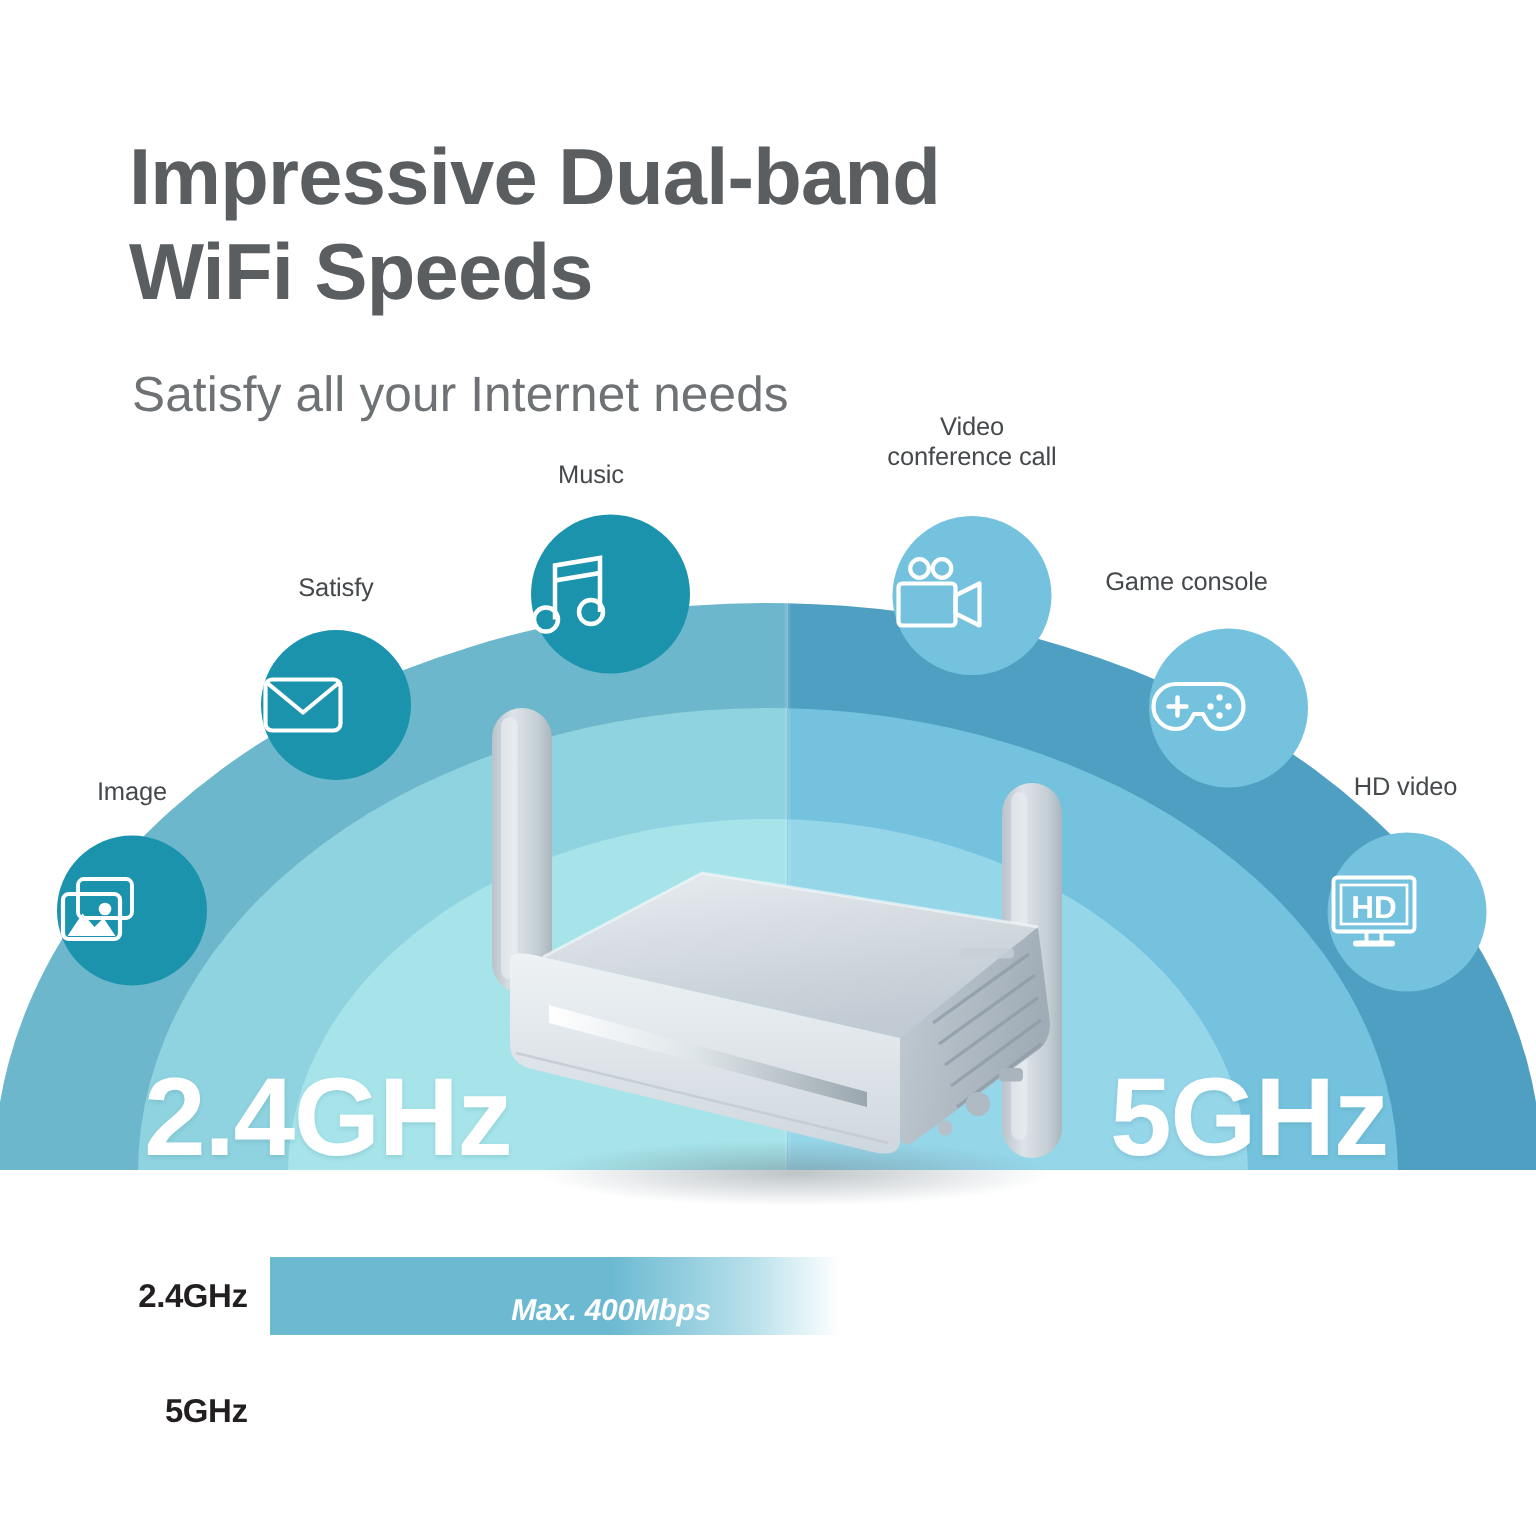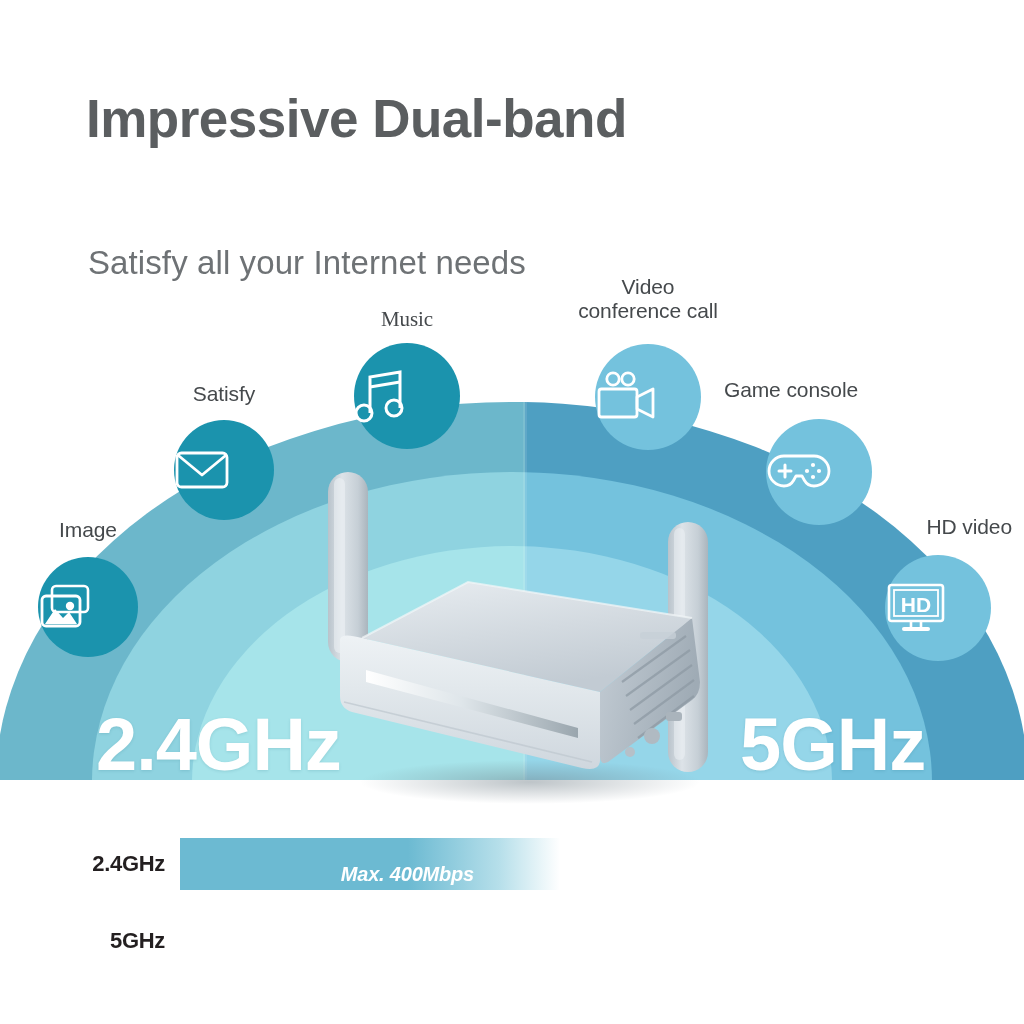--- a/index.html
+++ b/index.html
@@ -67,21 +67,21 @@
   #bar-5 .bar-value{margin-right:82px;}
 
   
   .feature{position:absolute;}
   .feature .bubble{
     position:absolute;border-radius:50%;
     display:flex;align-items:center;
   }
   .feature .caption{
     position:absolute;text-align:center;white-space:pre-line;
-    font-size:21px;color:#45494c;line-height:1.16;letter-spacing:-0.1px;
+    font-size:17px;color:#45494c;line-height:1.16;letter-spacing:-0.1px;
   }
 </style>
 </head>
 <body>
 
 <div id="stage">
 
   <svg id="arcs" viewBox="0 0 1024 512" preserveAspectRatio="none" aria-hidden="true">
     <defs>
       <clipPath id="clipLeft">
@@ -176,20 +176,21 @@
 
     <path d="M66,210 L278,268 L278,278 L66,222 Z" fill="url(#ledGrad)"></path>
 
     <path d="M44,242 L292,302" stroke="#c0c9d1" stroke-width="1.6" fill="none" opacity="0.8"></path>
 
     <path d="M62,178 L168,122 L392,158" stroke="#f2f6f8" stroke-width="2" fill="none" opacity="0.7"></path>
   </svg>
 
   <div class="title">
     <div>Impressive Dual-band</div>
+    <div>WiFi Speeds</div>
   </div>
   <div class="subtitle">Satisfy all your Internet needs</div>
 
   <div class="bandlabel" id="band-24">2.4GHz</div>
   <div class="bandlabel" id="band-5">5GHz</div>
 
   <div class="feature">
     <div class="caption" style="left:18px;top:518px;width:140px;">Image</div>
     <div class="bubble" style="left:38px;top:557px;width:100px;height:100px;background:#1b93ad;">
       <svg width="56" height="50" viewBox="0 0 56 50" aria-hidden="true">
@@ -205,21 +206,21 @@
     <div class="caption" style="left:154px;top:382px;width:140px;">Satisfy</div>
     <div class="bubble" style="left:174px;top:420px;width:100px;height:100px;background:#1b93ad;">
       <svg width="56" height="44" viewBox="0 0 56 44" aria-hidden="true">
         <rect x="3" y="5" width="50" height="34" rx="4.5" fill="none" stroke="#ffffff" stroke-width="2.8"></rect>
         <path d="M5,8 L28,27 L51,8" fill="none" stroke="#ffffff" stroke-width="2.8" stroke-linecap="round" stroke-linejoin="round"></path>
       </svg>
     </div>
   </div>
 
   <div class="feature">
-    <div class="caption" style="left:337px;top:307px;width:140px;font-family:Liberation Serif, serif;">Music</div>
+    <div class="caption" style="left:324px;top:307px;width:140px;">Music</div>
     <div class="bubble" style="left:354px;top:343px;width:106px;height:106px;background:#1b93ad;">
       <svg width="56" height="58" viewBox="0 0 56 58" aria-hidden="true">
         <path d="M16,46 L16,10 L46,5 L46,41" fill="none" stroke="#ffffff" stroke-width="3"></path>
         <path d="M16,20 L46,15" fill="none" stroke="#ffffff" stroke-width="3"></path>
         <circle cx="10" cy="46" r="8" fill="none" stroke="#ffffff" stroke-width="3"></circle>
         <circle cx="40" cy="41" r="8" fill="none" stroke="#ffffff" stroke-width="3"></circle>
       </svg>
     </div>
   </div>
 
@@ -244,21 +245,21 @@
         <path d="M19,15 V27 M13,21 H25" stroke="#ffffff" stroke-width="3" stroke-linecap="round"></path>
         <circle cx="47" cy="15" r="2.1" fill="#ffffff"></circle>
         <circle cx="41" cy="21" r="2.1" fill="#ffffff"></circle>
         <circle cx="53" cy="21" r="2.1" fill="#ffffff"></circle>
         <circle cx="47" cy="27" r="2.1" fill="#ffffff"></circle>
       </svg>
     </div>
   </div>
 
   <div class="feature">
-    <div class="caption" style="left:862px;top:515px;width:150px;text-align:right;">HD video</div>
+    <div class="caption" style="left:862px;top:515px;width:150px;">HD video</div>
     <div class="bubble" style="left:885px;top:555px;width:106px;height:106px;background:#74c2dd;">
       <svg width="62" height="54" viewBox="0 0 62 54" aria-hidden="true">
         <rect x="4" y="4" width="54" height="36" rx="2.5" fill="none" stroke="#ffffff" stroke-width="2.6"></rect>
         <rect x="9" y="9" width="44" height="26" fill="none" stroke="#ffffff" stroke-width="1.8"></rect>
         <path d="M26,40 L26,47 M36,40 L36,47" stroke="#ffffff" stroke-width="2.6"></path>
         <rect x="17" y="46" width="28" height="4" rx="2" fill="#ffffff"></rect>
         <text x="31" y="31" text-anchor="middle" font-family="Liberation Sans, sans-serif" font-size="21" font-weight="bold" fill="#ffffff">HD</text>
       </svg>
     </div>
   </div>

